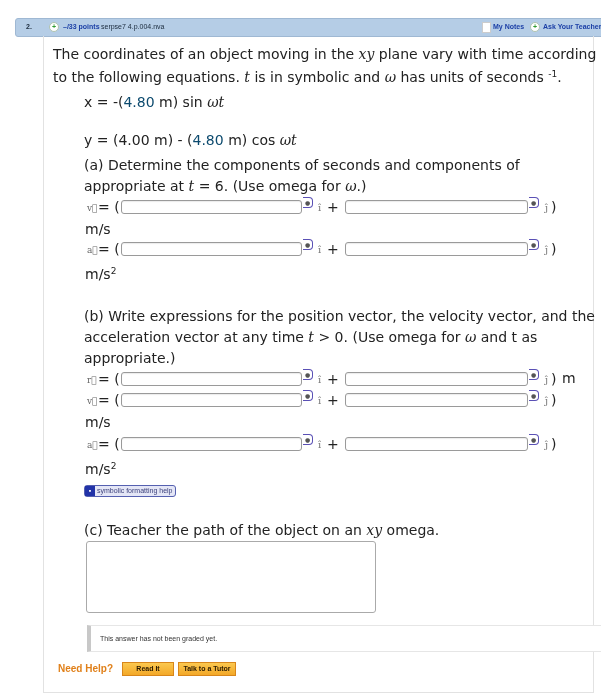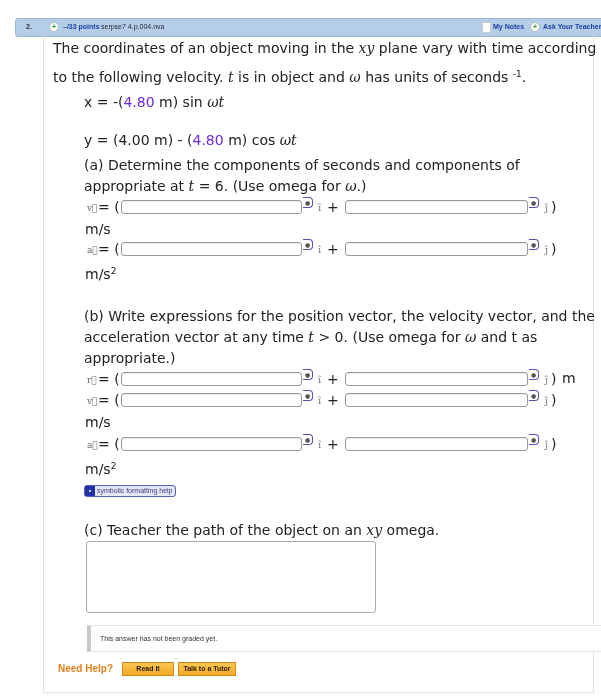--- a/index.html
+++ b/index.html
@@ -15,21 +15,21 @@
     border: 1px solid #b0c4b0; color: #2f9a2f; font-size: 7px; line-height: 8px; text-align: center; font-weight: bold;
   }
   .q-points { position: absolute; left: 47px; top: 4px; font-weight: bold; color: #1b3fa6; }
   .q-code { position: absolute; left: 85px; top: 4px; color: #1a2a3c; }
   .notes-icon { position: absolute; left: 466px; top: 3px; width: 7px; height: 9px; background: #fff; border: 1px solid #ccc; }
   .my-notes { position: absolute; left: 477px; top: 4px; font-weight: bold; color: #1b3fa6; }
   .ask-teacher { position: absolute; left: 527px; top: 4px; font-weight: bold; color: #1b3fa6; }
 
   .content { position: absolute; left: 43px; top: 36px; width: 549px; height: 656px; border-left: 1px solid #e2e2e2; border-right: 1px solid #e2e2e2; border-bottom: 1px solid #e2e2e2; }
   .txt { position: absolute; font-size: 14px; line-height: 18px; white-space: nowrap; }
-  .red { color: #6d28d9; }
+  .red { color: #0c4a6e; }
   i { font-family: "DejaVu Serif", serif; font-style: italic; }
   sup { font-size: 9px; vertical-align: top; position: relative; top: -3px; }
 
   .vec { position: absolute; font-size: 9px; color: #666; font-family: "DejaVu Serif", serif; }
   .eq { position: absolute; font-size: 14px; }
   .ansbox {
     position: absolute; height: 12px; background: #fff; border: 1px solid #9a9a9a; border-radius: 3px;
     box-shadow: inset 0 1px 1px rgba(0,0,0,0.08);
   }
   .eye-icon {
@@ -67,25 +67,25 @@
   <span class="q-points">–/33 points</span>
   <span class="q-code">serpse7 4.p.004.nva</span>
   <span class="notes-icon"></span>
   <span class="my-notes">My Notes</span>
   <span class="plus-icon" style="left:514px; top:3px;">+</span>
   <span class="ask-teacher">Ask Your Teacher</span>
 </div>
 
 <div class="content"></div>
 
-<div class="txt" style="left:53px; top:39px;">
+<div class="txt" style="left:53px; top:45px;">
   <span>The coordinates of an object moving in the </span><i>xy</i><span> plane vary with time according</span>
 </div>
 <div class="txt" style="left:53px; top:68px;">
-  <span>to the following velocity. </span><i>t</i><span> is in object and </span><i>ω</i><span> has units of seconds </span><sup>-1</sup><span>.</span>
+  <span>to the following equations. </span><i>t</i><span> is in symbolic and </span><i>ω</i><span> has units of seconds </span><sup>-1</sup><span>.</span>
 </div>
 <div class="txt" style="left:84px; top:93px;">
   <span>x = -(</span><span class="red">4.80</span><span> m) sin </span><i>ωt</i>
 </div>
 <div class="txt" style="left:84px; top:131px;">
   <span>y = (4.00 m) - (</span><span class="red">4.80</span><span> m) cos </span><i>ωt</i>
 </div>
 
 <div class="txt" style="left:84px; top:156px;">(a) Determine the components of seconds and components of</div>
 <div class="txt" style="left:84px; top:177px;">

